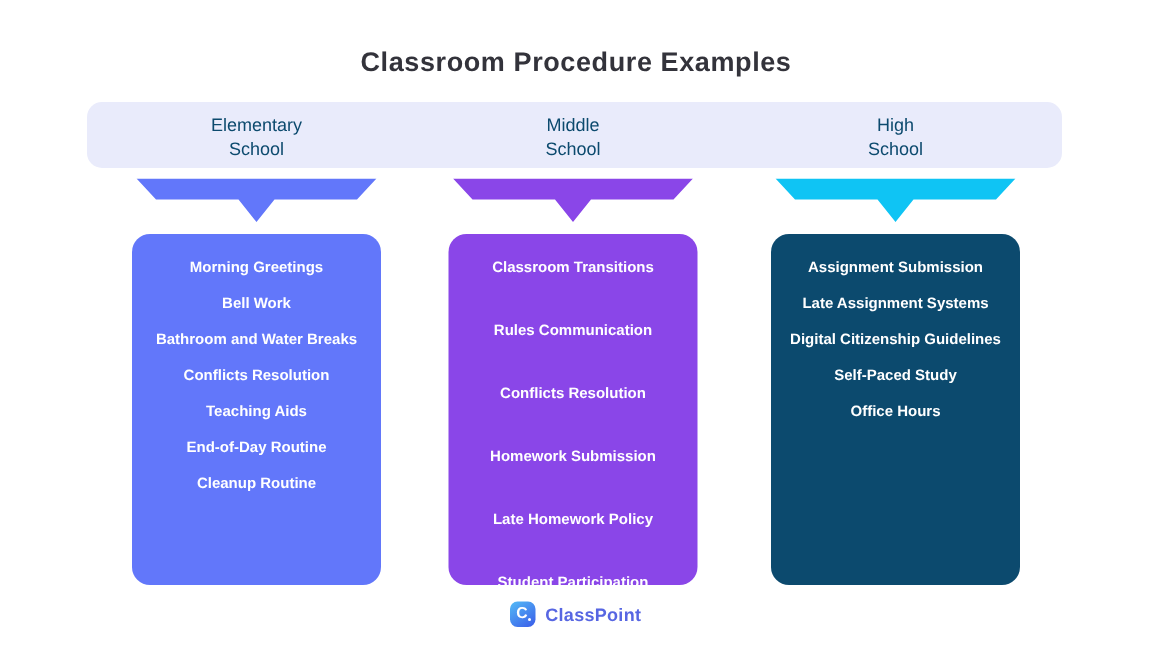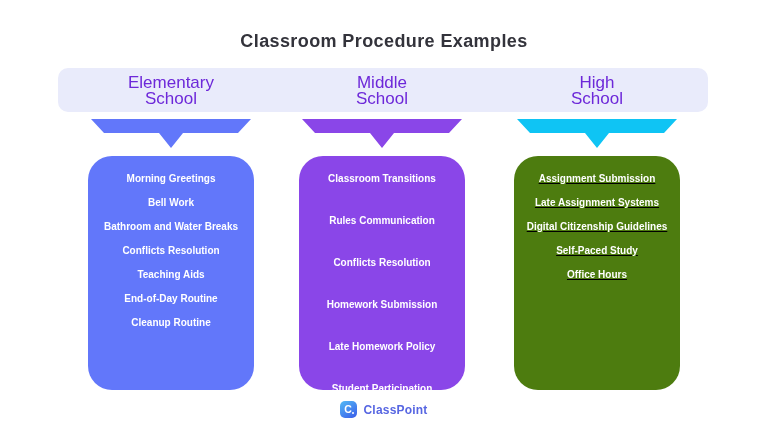--- a/index.html
+++ b/index.html
@@ -36,37 +36,37 @@
     top: 0;
     width: 166px;
     height: 432px;
   }
   .school-label {
     position: absolute;
     top: 75px;
     left: 0;
     width: 100%;
     text-align: center;
-    font-size: 17px;
+    font-size: 12px;
     line-height: 16px;
-    color: #6d28d9;
+    color: #0c4a6e;
   }
   .arrow {
     position: absolute;
     top: 119px;
     left: 0;
     display: block;
   }
   .card {
     position: absolute;
     top: 156px;
     left: 0;
     width: 166px;
     height: 234px;
-    border-radius: 24px;
+    border-radius: 12px;
     padding: 16px 7px 12px 7px;
     display: flex;
     flex-direction: column;
     align-items: flex-end;
     gap: 10px;
   }
   .item {
     width: 100%;
     text-align: center;
     font-size: 10px;
@@ -163,21 +163,21 @@
   </div>
 
   <div class="col" style="left:514px">
     <div class="school-label">
       <span>High</span><br>
       <span>School</span>
     </div>
     <svg class="arrow" width="166" height="30" viewBox="0 0 166 30">
       <polygon points="3,0 163,0 150,14 95,14 83,29 71,14 16,14" style="fill: rgb(15, 196, 244);"></polygon>
     </svg>
-    <div class="card" style="background: #4d7c0f; text-decoration: underline;">
+    <div class="card" style="background: #0c4a6e;">
       <div class="item">Assignment Submission</div>
       <div class="item">Late Assignment Systems</div>
       <div class="item">Digital Citizenship Guidelines</div>
       <div class="item">Self-Paced Study</div>
       <div class="item">Office Hours</div>
     </div>
   </div>
 
   <div class="footer">
     <div class="logo-icon">

